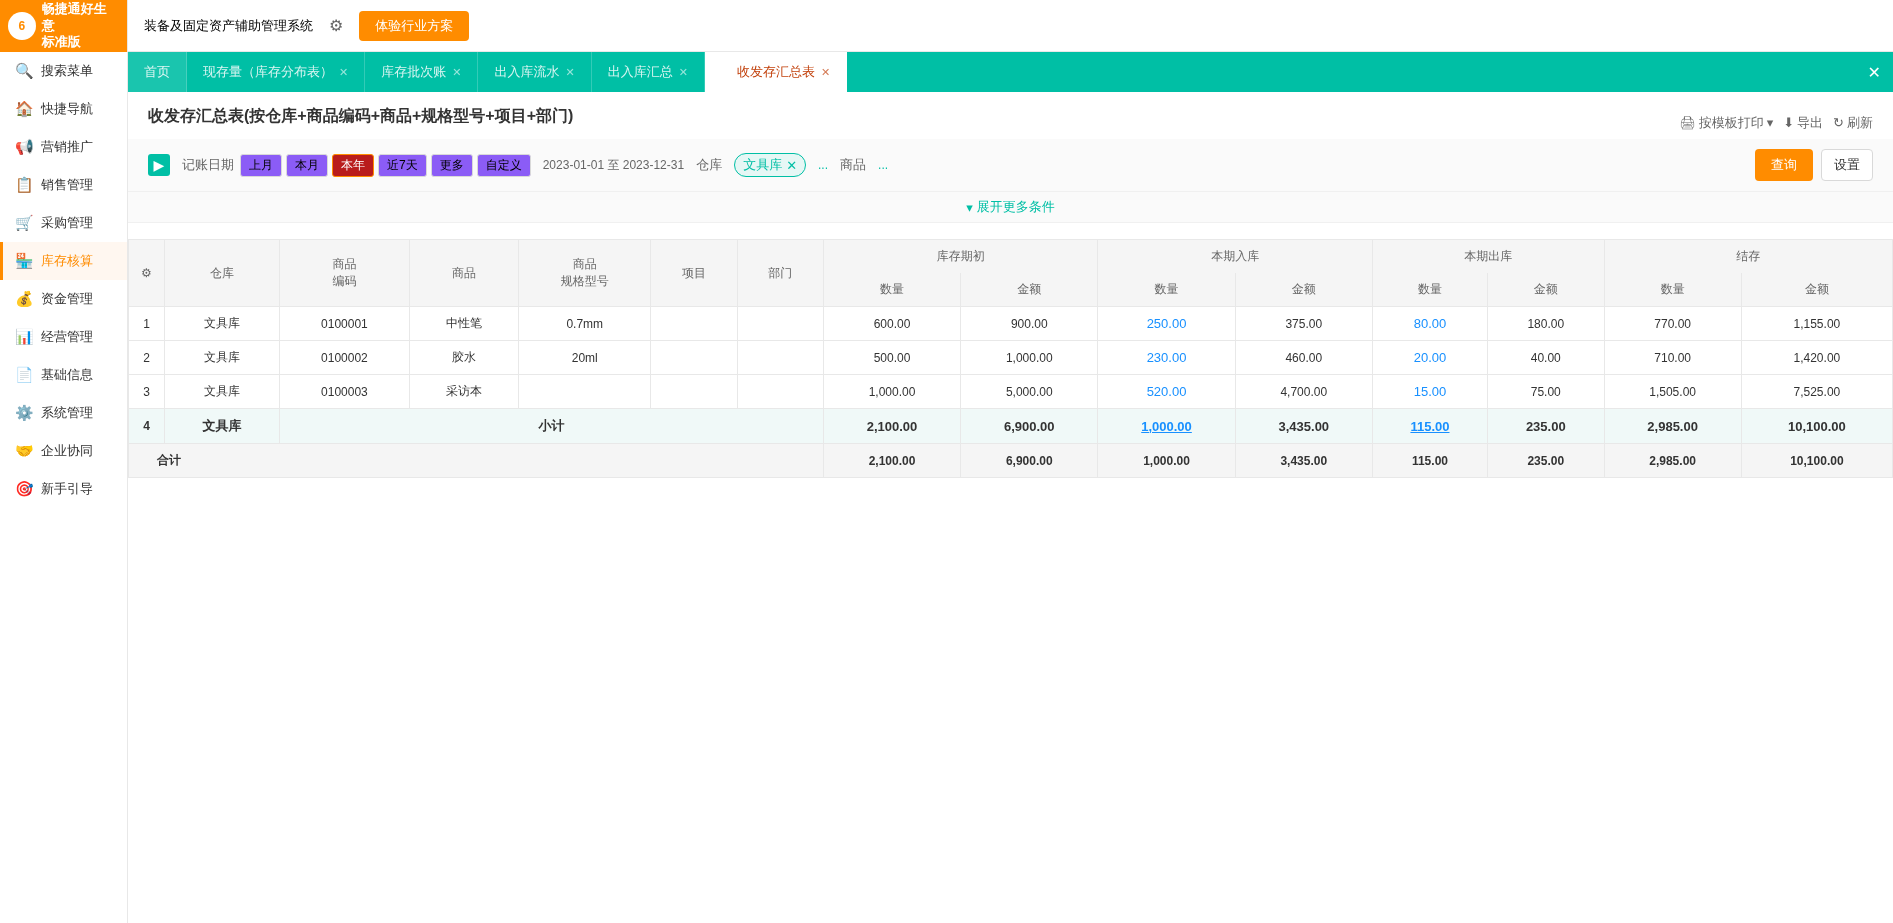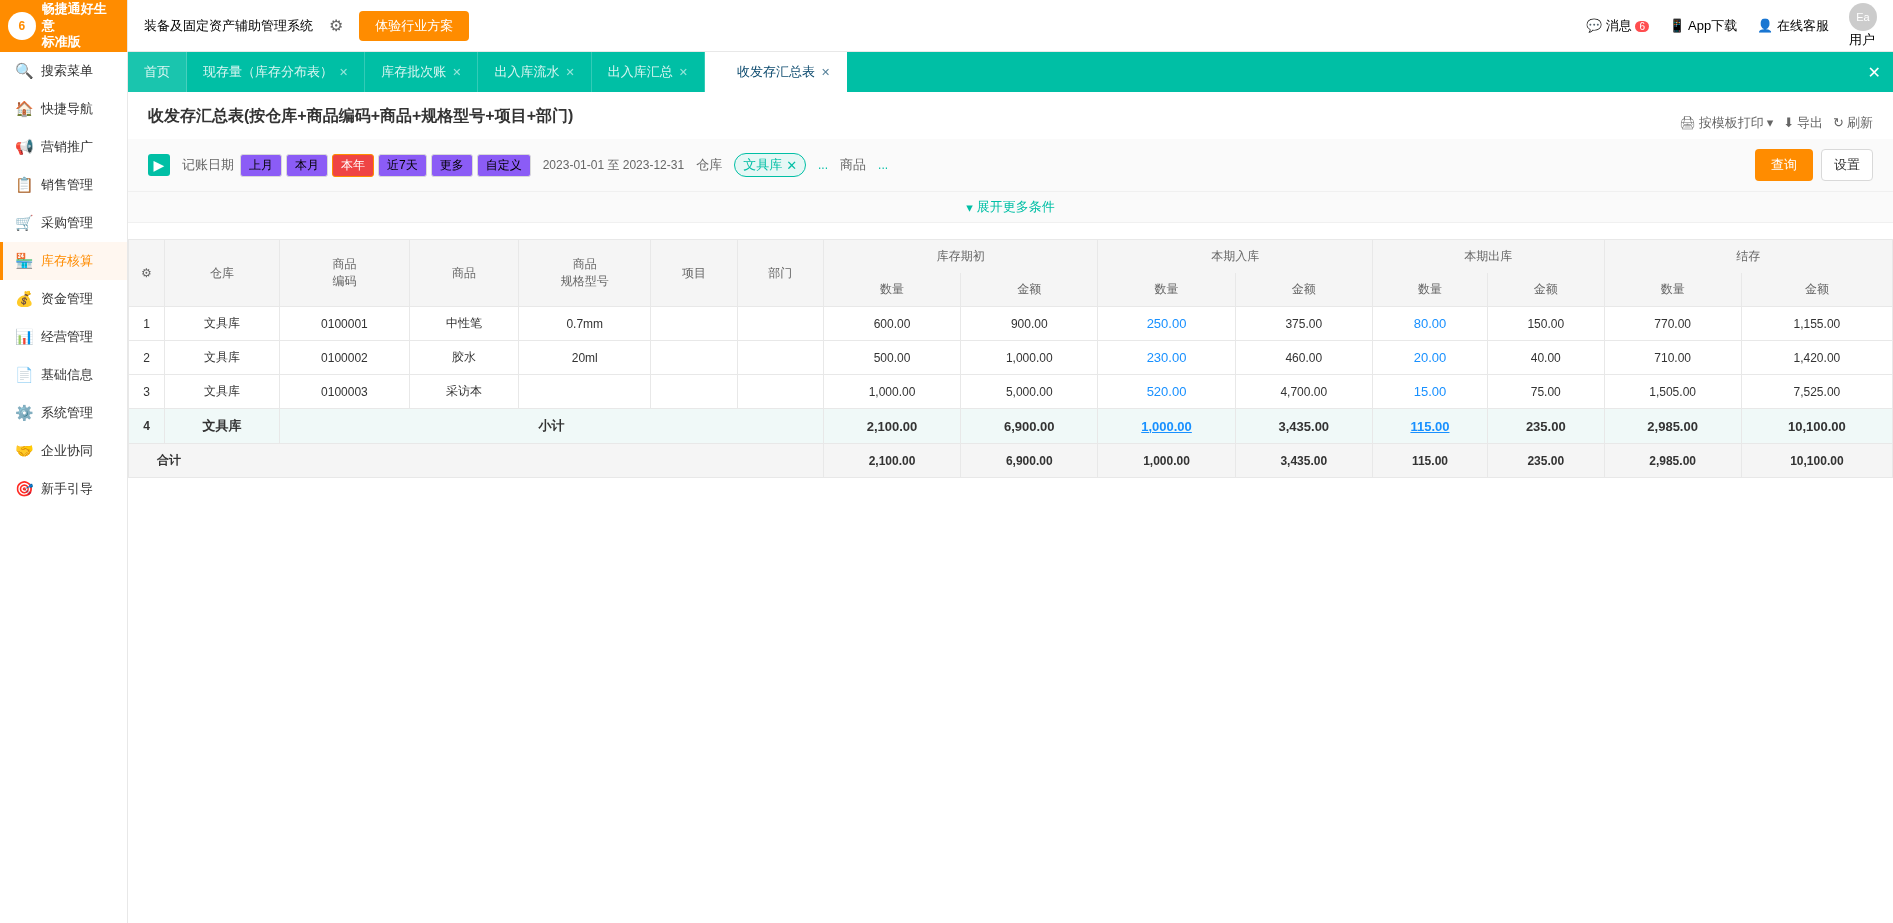--- a/index.html
+++ b/index.html
@@ -20,35 +20,35 @@
     
     .topbar { height: 52px; background: #fff; border-bottom: 1px solid #e8e8e8; display: flex; align-items: center; padding: 0 16px; gap: 16px; }
     .btn-trial { background: #ff8c00; color: #fff; border: none; padding: 6px 16px; border-radius: 4px; cursor: pointer; font-size: 13px; }
     .gear-icon { color: #666; cursor: pointer; font-size: 16px; }
     .badge-red { background: #ff4d4f; color: #fff; border-radius: 8px; padding: 0 4px; font-size: 10px; }
 
     
     .tabs { background: #00bfa5; display: flex; align-items: center; padding: 0; height: 40px; }
     .tab { padding: 0 16px; height: 40px; display: flex; align-items: center; gap: 6px; cursor: pointer; color: rgba(255,255,255,0.85); font-size: 13px; border-right: 1px solid rgba(255,255,255,0.2); }
     .tab:first-child { background: rgba(255,255,255,0.1); }
-    .tab.active { background: #fff; color: #0c4a6e; padding-left: 32px; }
+    .tab.active { background: #fff; color: #c2410c; padding-left: 32px; }
     .tab .close-btn { font-size: 11px; color: inherit; opacity: 0.7; }
     .tabs-close { margin-left: auto; padding: 0 12px; color: #fff; cursor: pointer; font-size: 16px; }
 
     
     .content { flex: 1; overflow: auto; background: #fff; margin: 0; }
     .page-title { font-size: 16px; font-weight: bold; color: #333; margin-bottom: 12px; }
 
     
     .filter-bar { display: flex; align-items: center; gap: 12px; flex-wrap: wrap; padding: 10px 20px; background: #fafafa; border-bottom: 1px solid #f0f0f0; }
     .filter-toggle { background: #00bfa5; color: #fff; border: none; width: 22px; height: 22px; border-radius: 3px; cursor: pointer; font-size: 14px; display: flex; align-items: center; justify-content: center; }
     .filter-section { display: flex; align-items: center; gap: 6px; }
     .filter-label { color: #666; }
     .date-btn { padding: 2px 8px; border: 1px solid #d9d9d9; background: #8b5cf6; cursor: pointer; border-radius: 3px; font-size: 12px; }
-    .date-btn.active { background: #ef4444; color: #fff; border-color: #ff8c00; }
+    .date-btn.active { background: #b91c1c; color: #fff; border-color: #ff8c00; }
     .date-range { color: #666; font-size: 12px; }
     .warehouse-tag { background: #e6f7f5; border: 1px solid #00bfa5; color: #00bfa5; padding: 2px 8px; border-radius: 12px; font-size: 12px; display: flex; align-items: center; gap: 4px; }
     .warehouse-tag .x { cursor: pointer; }
     .more-btn { color: #00bfa5; cursor: pointer; font-size: 12px; }
     .expand-btn { color: #00bfa5; cursor: pointer; font-size: 12px; display: flex; align-items: center; gap: 4px; margin: 0 auto; }
     .action-link { color: #666; cursor: pointer; font-size: 12px; display: flex; align-items: center; gap: 3px; }
     .btn-query { background: #ff8c00; color: #fff; border: none; padding: 6px 16px; border-radius: 4px; cursor: pointer; }
     .btn-setting { background: #fff; color: #333; border: 1px solid #d9d9d9; padding: 6px 12px; border-radius: 4px; cursor: pointer; }
 
     
@@ -136,39 +136,20 @@
     </div>
 </div>
 
 <div class="main">
 
   <div class="topbar">
     <span>装备及固定资产辅助管理系统</span>
     <span class="gear-icon">⚙</span>
     <button class="btn-trial">体验行业方案</button>
     <div style="flex:1"></div>
-    <div class="topbar-right">
-      <div class="action-item">
-        <span>💬</span>
-        <span>消息</span>
-        <span class="badge-red">6</span>
-      </div>
-      <div class="action-item">
-        <span>📱</span>
-        <span>App下载</span>
-      </div>
-      <div class="action-item">
-        <span>👤</span>
-        <span>在线客服</span>
-      </div>
-      <div class="action-item">
-        <div class="user-avatar">Ea</div>
-        <span>用户</span>
-      </div>
-    </div>
   </div>
 
   <div class="tabs">
     <div id="tabs-container" style="display:flex; align-items:center; height:100%;">
         <div class="tab">
           <span>首页</span>
         </div>
         <div class="tab">
           <span>现存量（库存分布表）</span>
           <span class="close-btn">✕</span>
@@ -283,21 +264,21 @@
     <td>0100001</td>
     <td>中性笔</td>
     <td>0.7mm</td>
     <td></td>
     <td></td>
     <td>600.00</td>
     <td>900.00</td>
     <td><span class="link-val">250.00</span></td>
     <td>375.00</td>
     <td><span class="link-val">80.00</span></td>
-    <td>150.00</td>
+    <td>180.00</td>
     <td>770.00</td>
     <td>1,155.00</td>
   </tr>
             <tr>
     <td>2</td>
     <td>文具库</td>
     <td>0100002</td>
     <td>胶水</td>
     <td>20ml</td>
     <td></td>

